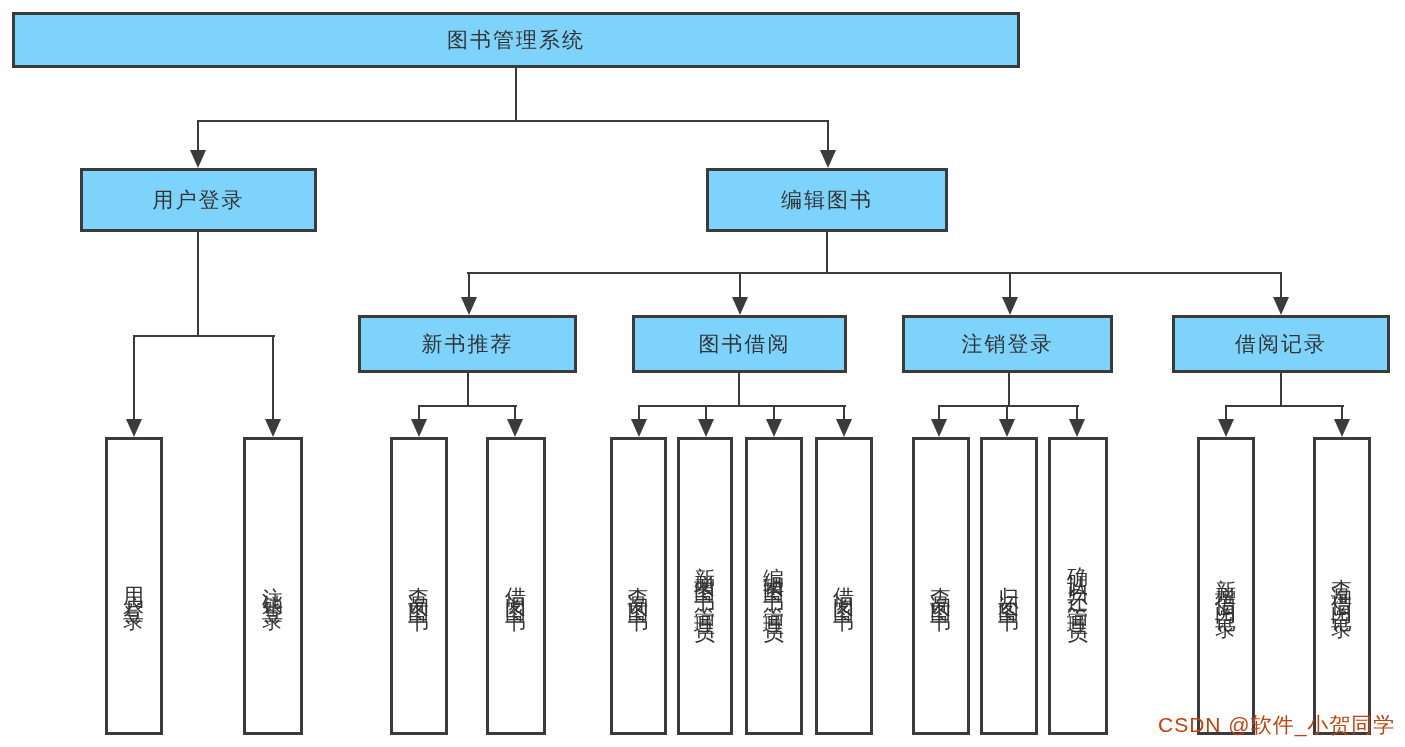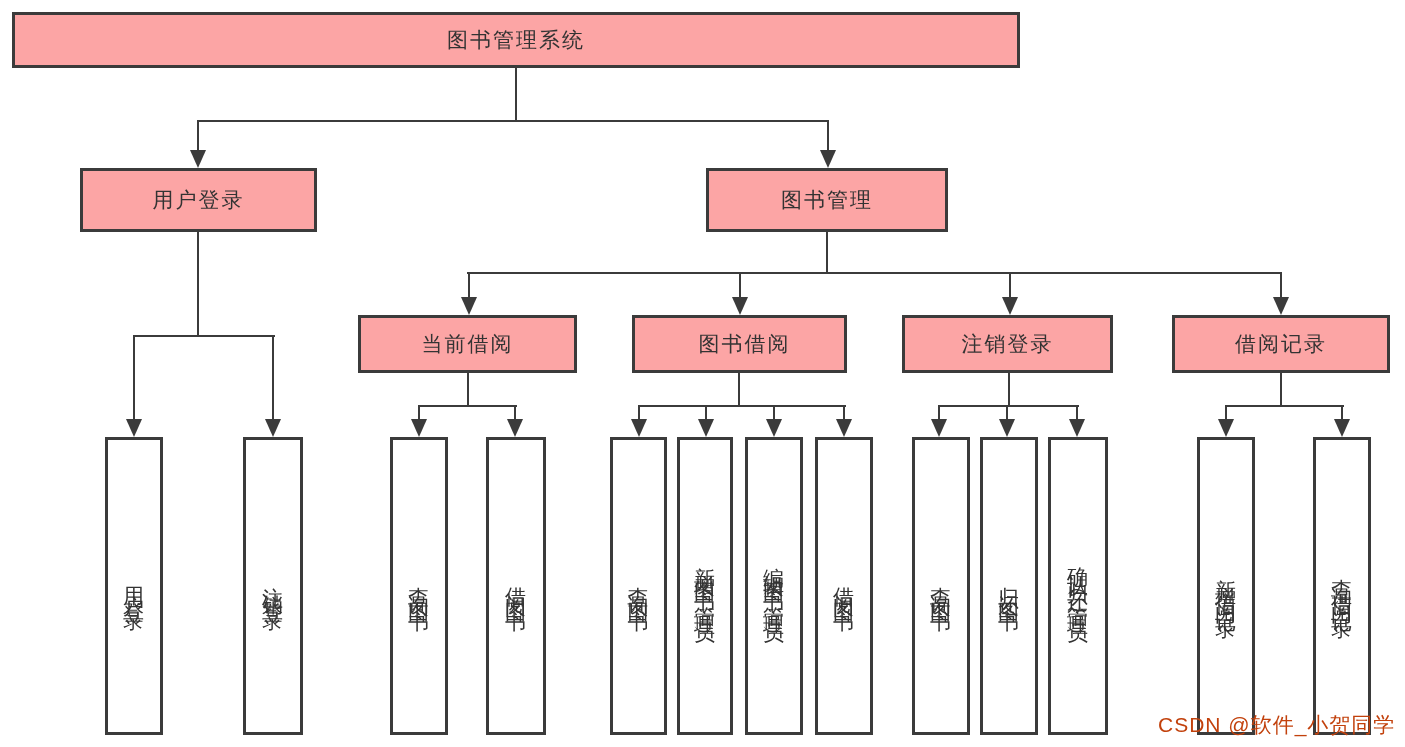--- a/index.html
+++ b/index.html
@@ -1,21 +1,21 @@
 <!DOCTYPE html>
 <html><head>
 <meta charset="utf-8">
 <style>
   html,body{margin:0;padding:0;background:#ffffff;}
   .canvas{
     position:relative;width:1405px;height:747px;background:#ffffff;overflow:hidden;
     font-family:"Liberation Sans","DejaVu Sans",sans-serif;color:#333333;
   }
   .box{
-    position:absolute;box-sizing:border-box;border:3px solid #3b3b3b;background:#fca5a5;
+    position:absolute;box-sizing:border-box;border:3px solid #3b3b3b;background:#7dd3fc;
     display:flex;align-items:center;justify-content:center;
     font-size:21px;letter-spacing:2px;color:#333333;
   }
   .vbox{
     position:absolute;box-sizing:border-box;border:3px solid #3b3b3b;background:#ffffff;
     display:flex;align-items:center;justify-content:center;
   }
   .vbox span{
     writing-mode:vertical-rl;text-orientation:mixed;
     font-size:21px;letter-spacing:8px;color:#333333;line-height:1;
@@ -41,21 +41,21 @@
   <div class="hline" style="left:197px;top:120px;width:632px;"></div>
   <div class="vline" style="left:197px;top:120px;height:32px;"></div>
   <div class="ahead" style="left:190px;top:150px;"></div>
   <div class="vline" style="left:827px;top:120px;height:32px;"></div>
   <div class="ahead" style="left:820px;top:150px;"></div>
 
   <div class="box" style="left:80px;top:168px;width:237px;height:64px;">
     <span>用户登录</span>
   </div>
   <div class="box" style="left:706px;top:168px;width:242px;height:64px;">
-    <span>图书管理</span>
+    <span>编辑图书</span>
   </div>
 
   <div class="vline" style="left:197px;top:232px;height:105px;"></div>
   <div class="hline" style="left:133px;top:335px;width:142px;"></div>
   <div class="vline" style="left:133px;top:335px;height:86px;"></div>
   <div class="ahead" style="left:126px;top:419px;"></div>
   <div class="vline" style="left:272px;top:335px;height:86px;"></div>
   <div class="ahead" style="left:265px;top:419px;"></div>
 
   <div class="vline" style="left:826px;top:232px;height:42px;"></div>
@@ -63,21 +63,21 @@
   <div class="vline" style="left:468px;top:272px;height:27px;"></div>
   <div class="ahead" style="left:461px;top:297px;"></div>
   <div class="vline" style="left:739px;top:272px;height:27px;"></div>
   <div class="ahead" style="left:732px;top:297px;"></div>
   <div class="vline" style="left:1009px;top:272px;height:27px;"></div>
   <div class="ahead" style="left:1002px;top:297px;"></div>
   <div class="vline" style="left:1280px;top:272px;height:27px;"></div>
   <div class="ahead" style="left:1273px;top:297px;"></div>
 
   <div class="box" style="left:358px;top:315px;width:219px;height:58px;">
-    <span>当前借阅</span>
+    <span>新书推荐</span>
   </div>
   <div class="box" style="left:632px;top:315px;width:215px;height:58px;padding-left:10px;">
     <span>图书借阅</span>
   </div>
   <div class="box" style="left:902px;top:315px;width:211px;height:58px;">
     <span>注销登录</span>
   </div>
   <div class="box" style="left:1172px;top:315px;width:218px;height:58px;">
     <span>借阅记录</span>
   </div>

